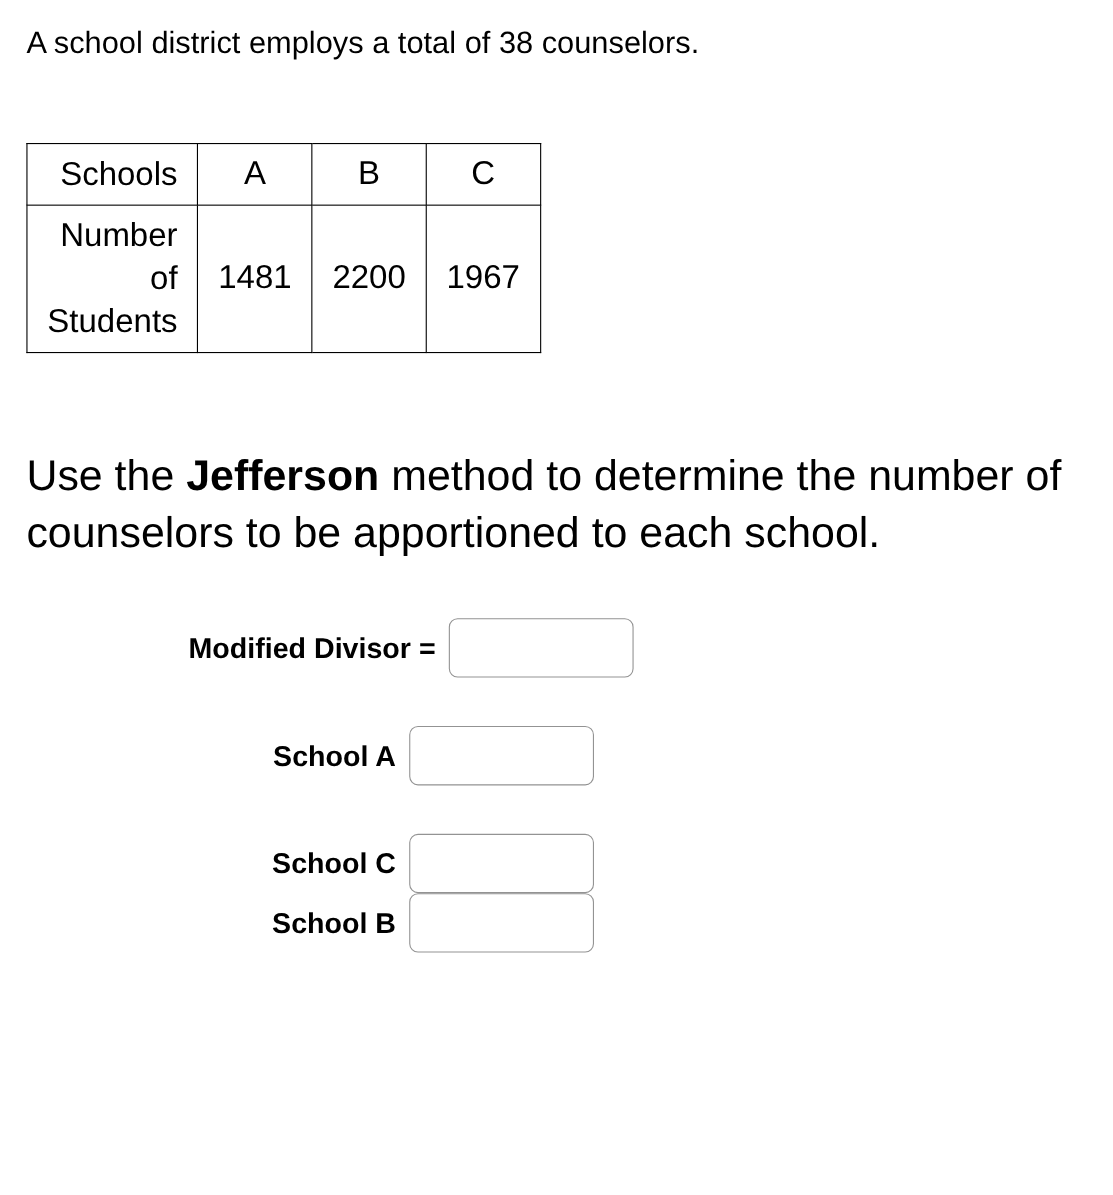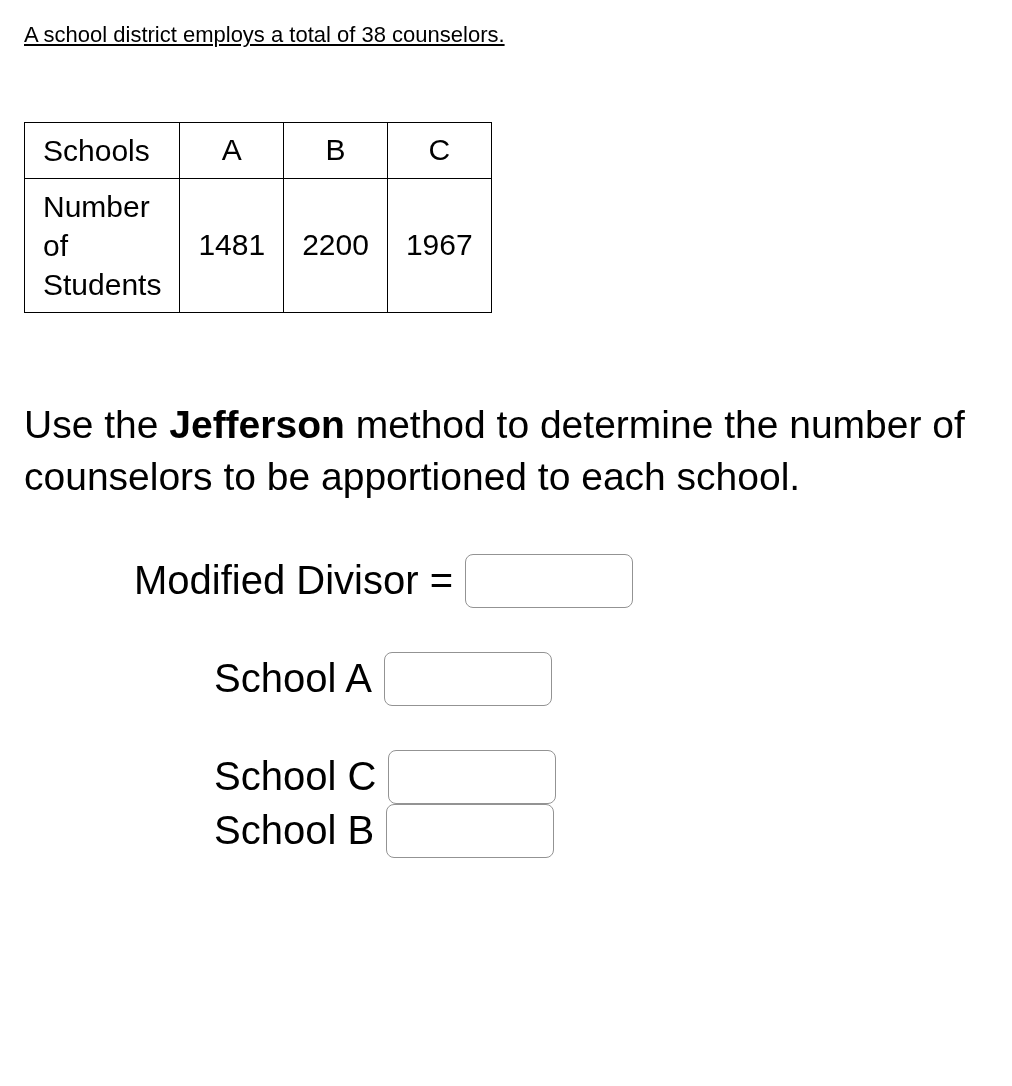--- a/index.html
+++ b/index.html
@@ -7,63 +7,63 @@
     }
     body {
       margin: 0;
       padding: 20px 24px;
       font-family: "Trebuchet MS", "Lucida Sans Unicode", "Lucida Grande", sans-serif;
       color: #000;
       background: #fff;
       width: 1012px;
     }
     .intro {
-      font-size: 22px;
+      font-size: 28px;
       line-height: 1.35;
       margin-bottom: 72px;
-      text-decoration: underline;
     }
     table.data {
       border-collapse: collapse;
       margin-bottom: 86px;
     }
     table.data td, table.data th {
       border: 1px solid #000;
       padding: 8px 18px;
       font-size: 30px;
       text-align: center;
       font-weight: normal;
       vertical-align: middle;
     }
     table.data .row-label {
-      text-align: left;
+      text-align: right;
       line-height: 1.3;
       min-width: 140px;
     }
     .instructions {
       font-size: 39px;
       line-height: 1.35;
       margin-bottom: 50px;
     }
     .bold {
       font-weight: bold;
     }
     .form-area {
       padding-left: 110px;
     }
     .field-row {
       display: flex;
       align-items: center;
       margin-bottom: 44px;
     }
     .field-label {
-      font-size: 40px;
+      font-size: 26px;
       text-align: right;
       min-width: 270px;
       padding-right: 8px;
+      font-weight: bold;
     }
     .field-label-short {
       min-width: 154px;
     }
     .input-box {
       border: 1.5px solid #939393;
       border-radius: 8px;
       height: 54px;
       width: 168px;
       margin-left: 4px;

